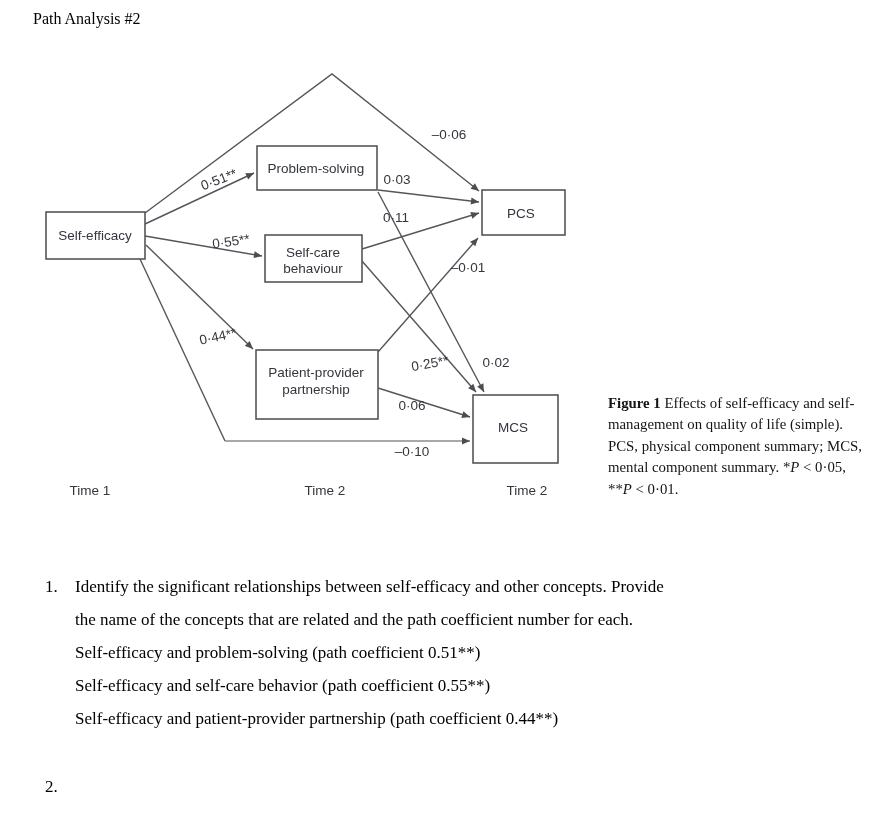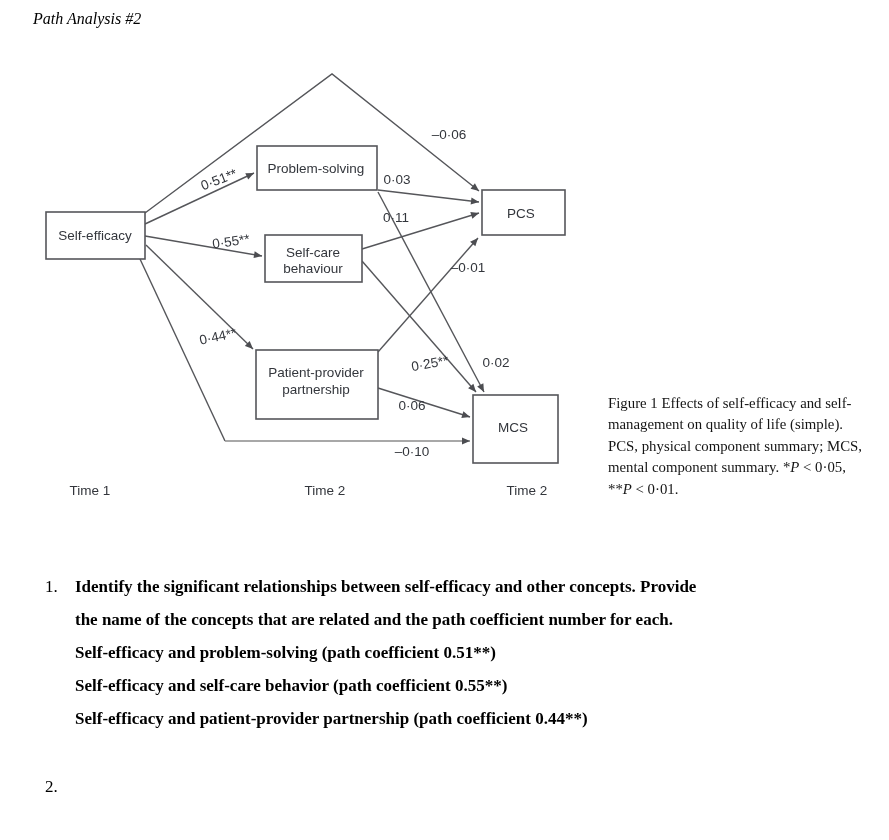--- a/index.html
+++ b/index.html
@@ -6,48 +6,48 @@
   #page{
     position:relative;
     width:889px;height:840px;
     background:#ffffff;
     font-family:"Liberation Serif", serif;
     color:#111111;
     overflow:hidden;
   }
   .title{
     position:absolute;left:33px;top:10px;
-    font-size:16px;color:#000000;font-style:italic;
+    font-size:16px;color:#000000;
   }
   svg.diagram{position:absolute;left:0;top:0;}
   svg.diagram text{
     font-family:"Liberation Sans", sans-serif;
     fill:#33363c;
   }
   .node-rect{fill:#ffffff;stroke:#55565a;stroke-width:1.6;}
   .edge{stroke:#55565a;stroke-width:1.4;fill:none;}
   .edge-light{stroke:#8b8b8b;}
   .node-label{font-size:13.5px;}
   .coef-label{font-size:13.5px;fill:#2e3138;}
   .time-label{font-size:13.5px;}
   .caption{
     position:absolute;left:608px;top:393px;width:280px;
     font-size:14.8px;line-height:21.4px;
     white-space:pre-line;color:#141414;
   }
-  .caption b{font-weight:normal;text-align:right;}
+  .caption b{font-weight:bold;text-align:right;}
   .caption i{font-style:italic;}
   .qnum{
     position:absolute;left:45px;
     font-size:17px;line-height:33px;color:#000000;
   }
   .qtext{
     position:absolute;left:75px;width:790px;
     font-size:17px;line-height:33px;
-    white-space:pre-line;color:#000000;font-weight:bold;
+    white-space:pre-line;color:#000000;
   }
 </style>
 </head>
 <body>
 
 <div id="page">
 
   <div class="title">Path Analysis #2</div>
 
   <svg class="diagram" width="889" height="540" viewBox="0 0 889 540">

